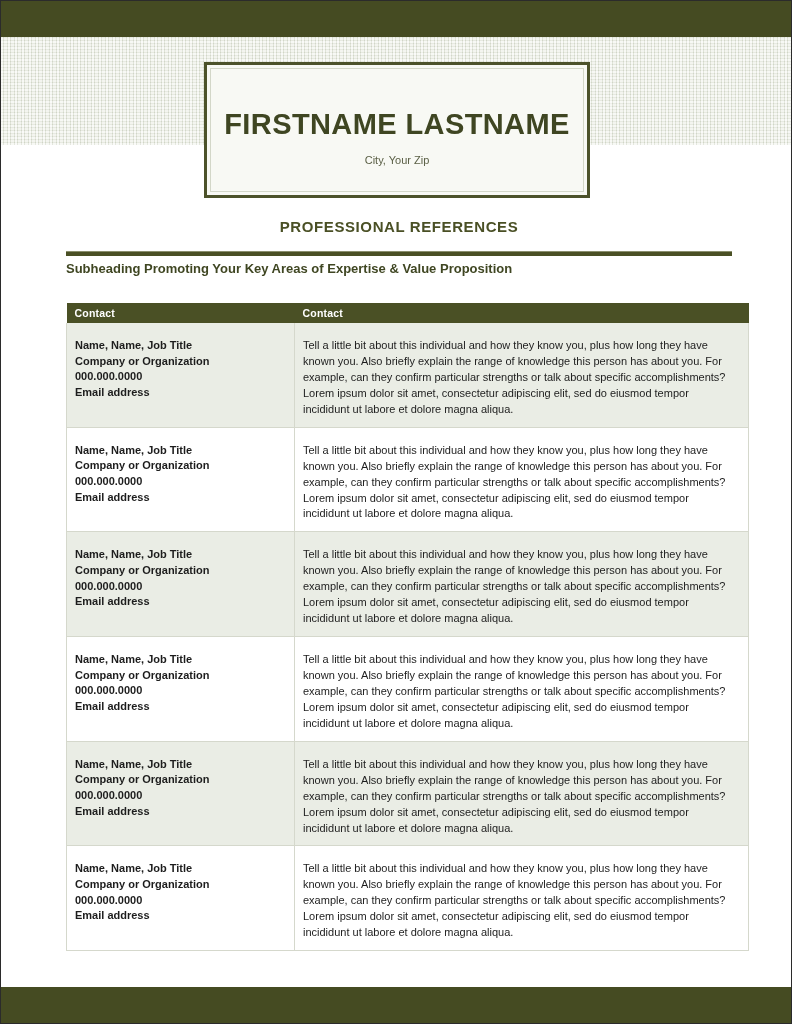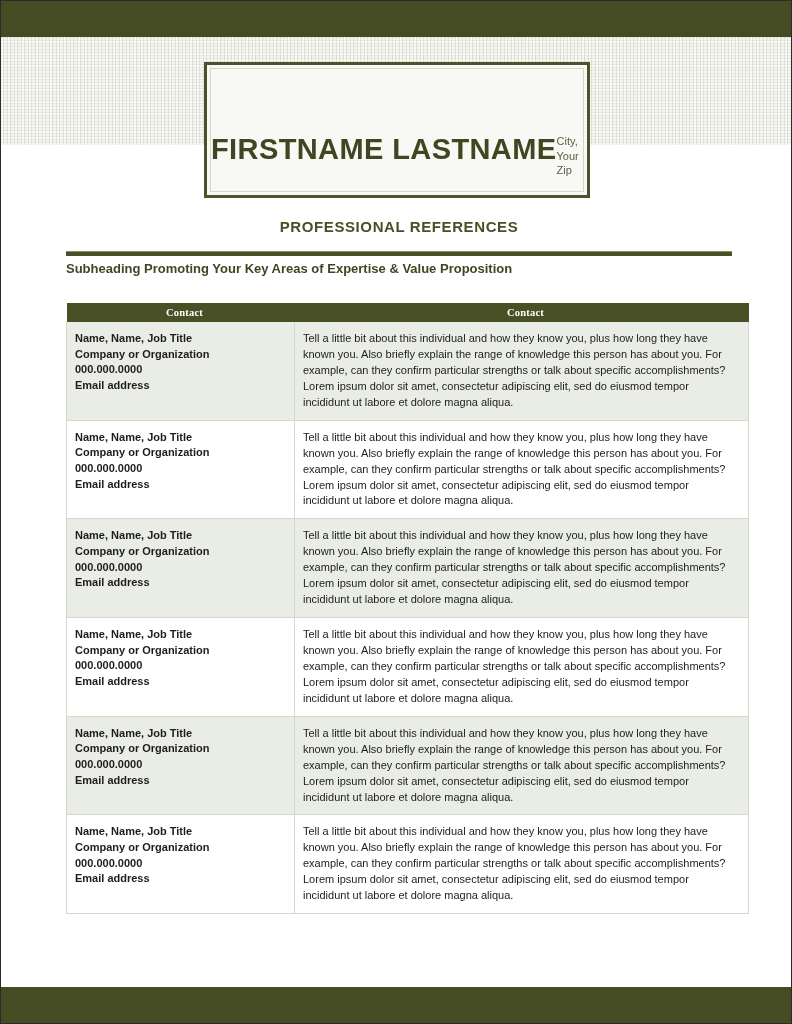--- a/index.html
+++ b/index.html
@@ -65,21 +65,21 @@
     box-sizing: border-box;
     padding: 3px;
   }
   .name-frame-inner {
     width: 100%;
     height: 100%;
     border: 1px solid #d3d7c8;
     box-sizing: border-box;
     background: #f8f9f4;
     display: flex;
-    flex-direction: row;
+    flex-direction: column;
     align-items: center;
     justify-content: flex-start;
     padding-top: 40px;
   }
   .full-name {
     font-size: 29px;
     font-weight: bold;
     letter-spacing: 0.4px;
     color: #3f4622;
     line-height: 1.1;
@@ -138,31 +138,30 @@
     left: 65px;
     width: 666px;
     border-collapse: collapse;
     table-layout: fixed;
   }
   .ref-table th {
     background: #4a5025;
     color: #ffffff;
     font-size: 10.5px;
     font-weight: bold;
-    text-align: center;
+    text-align: left;
     padding: 4px 0 4px 8px;
     letter-spacing: 0.2px;
-    font-family: Liberation Serif, serif;
   }
   .ref-table th.col-contact { width: 220px; }
   .ref-table th.col-context { width: 446px; }
 
   .ref-table td {
     vertical-align: top;
-    padding: 9px 10px 9px 8px;
+    padding: 15px 10px 9px 8px;
     border-bottom: 1px solid #d5d8cc;
     border-left: 1px solid #d5d8cc;
     border-right: 1px solid #d5d8cc;
   }
   .ref-table tr.shaded td { background: #eaede5; }
   .ref-table tr.plain  td { background: #ffffff; }
 
   .contact-cell {
     font-size: 11px;
     font-weight: bold;

